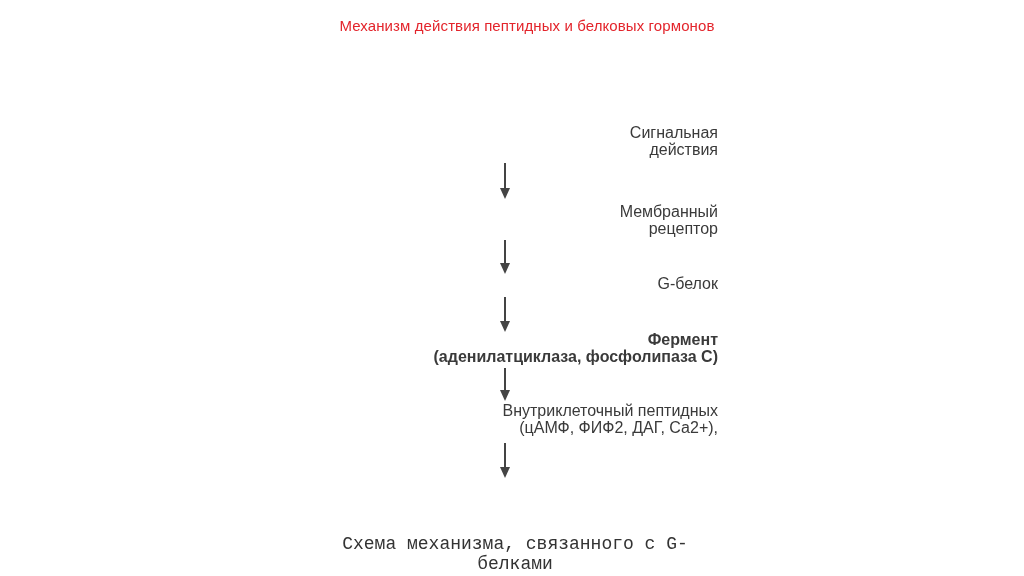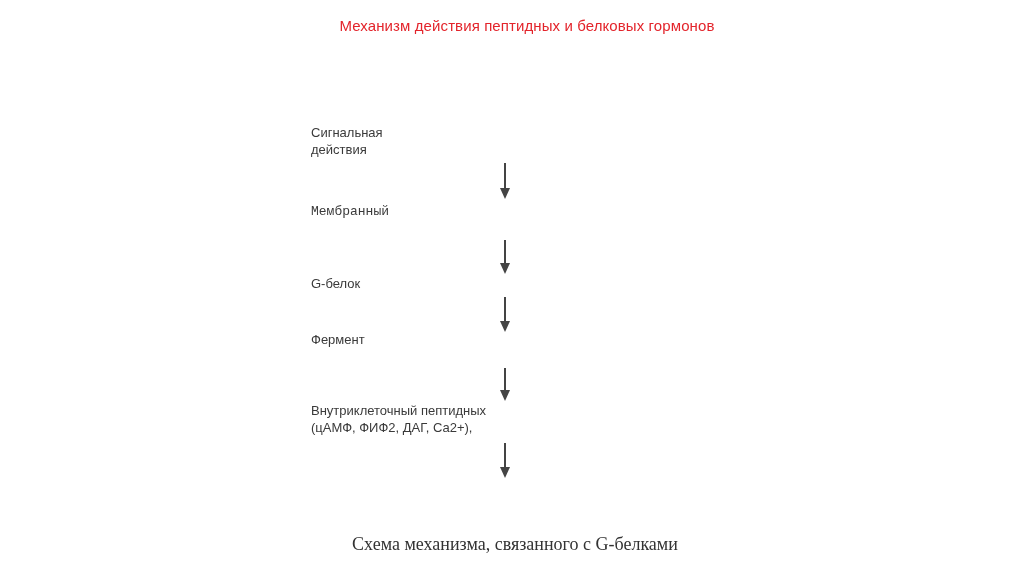--- a/index.html
+++ b/index.html
@@ -26,25 +26,25 @@
     }
     .diagram {
       position: absolute;
       left: 0;
       top: 0;
       width: 1024px;
       height: 576px;
     }
     .node {
       position: absolute;
-      left: 311px;
+      left: 318px;
       width: 400px;
-      text-align: left;
+      text-align: right;
       font-family: "Liberation Sans", sans-serif;
-      font-size: 13px;
+      font-size: 16px;
       line-height: 17px;
       color: #3a3a3a;
     }
     .node div { white-space: nowrap; }
     .arrow {
       position: absolute;
       left: 499px;
       width: 12px;
     }
     .arrow .shaft {
@@ -62,21 +62,21 @@
       border-left: 5px solid transparent;
       border-right: 5px solid transparent;
       border-top: 11px solid #444;
     }
     .caption {
       position: absolute;
       left: 305px;
       width: 420px;
       top: 534px;
       text-align: center;
-      font-family: Liberation Serif, serif;
+      font-family: Liberation Mono, monospace;
       font-size: 18px;
       color: #333;
     }
   </style>
 </head>
 <body>
 
 <div class="slide-title">Механизм действия пептидных и белковых гормонов</div>
 
 <div class="diagram">
@@ -84,40 +84,42 @@
   <div class="node" style="top:124px;">
     <div>Сигнальная</div>
     <div>действия</div>
   </div>
 
   <div class="arrow" style="top:163px;height:36px;">
     <div class="shaft" style="height:26px;"></div>
     <div class="head" style="top:25px;"></div>
   </div>
 
-  <div class="node" style="top:203px;font-family:Liberation Mono, monospace;">
+  <div class="node" style="top:203px;">
     <div>Мембранный</div>
+    <div>рецептор</div>
   </div>
 
   <div class="arrow" style="top:240px;height:34px;">
     <div class="shaft" style="height:24px;"></div>
     <div class="head" style="top:23px;"></div>
   </div>
 
   <div class="node" style="top:275px;">
     <div>G-белок</div>
   </div>
 
   <div class="arrow" style="top:297px;height:35px;">
     <div class="shaft" style="height:25px;"></div>
     <div class="head" style="top:24px;"></div>
   </div>
 
-  <div class="node" style="top:331px;">
+  <div class="node" style="top:331px;font-weight:bold;">
     <div>Фермент</div>
+    <div>(аденилатциклаза, фосфолипаза С)</div>
   </div>
 
   <div class="arrow" style="top:368px;height:33px;">
     <div class="shaft" style="height:23px;"></div>
     <div class="head" style="top:22px;"></div>
   </div>
 
   <div class="node" style="top:402px;">
     <div>Внутриклеточный пептидных</div>
     <div>(цАМФ, ФИФ2, ДАГ, Са2+),</div>

